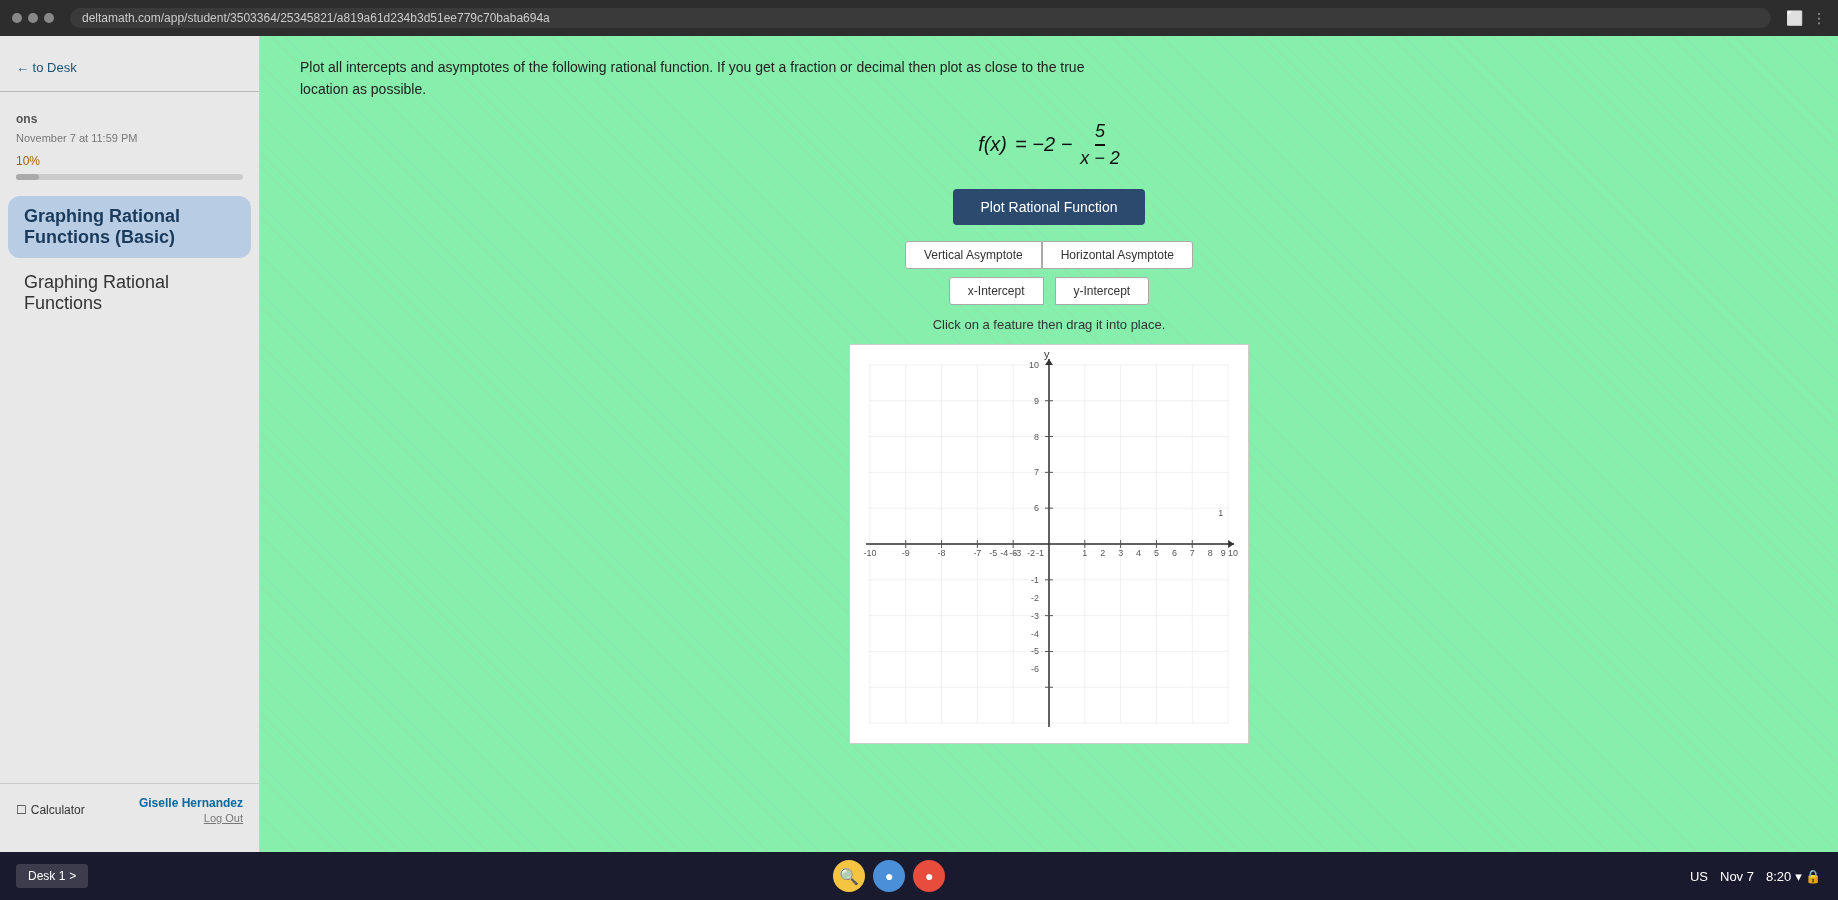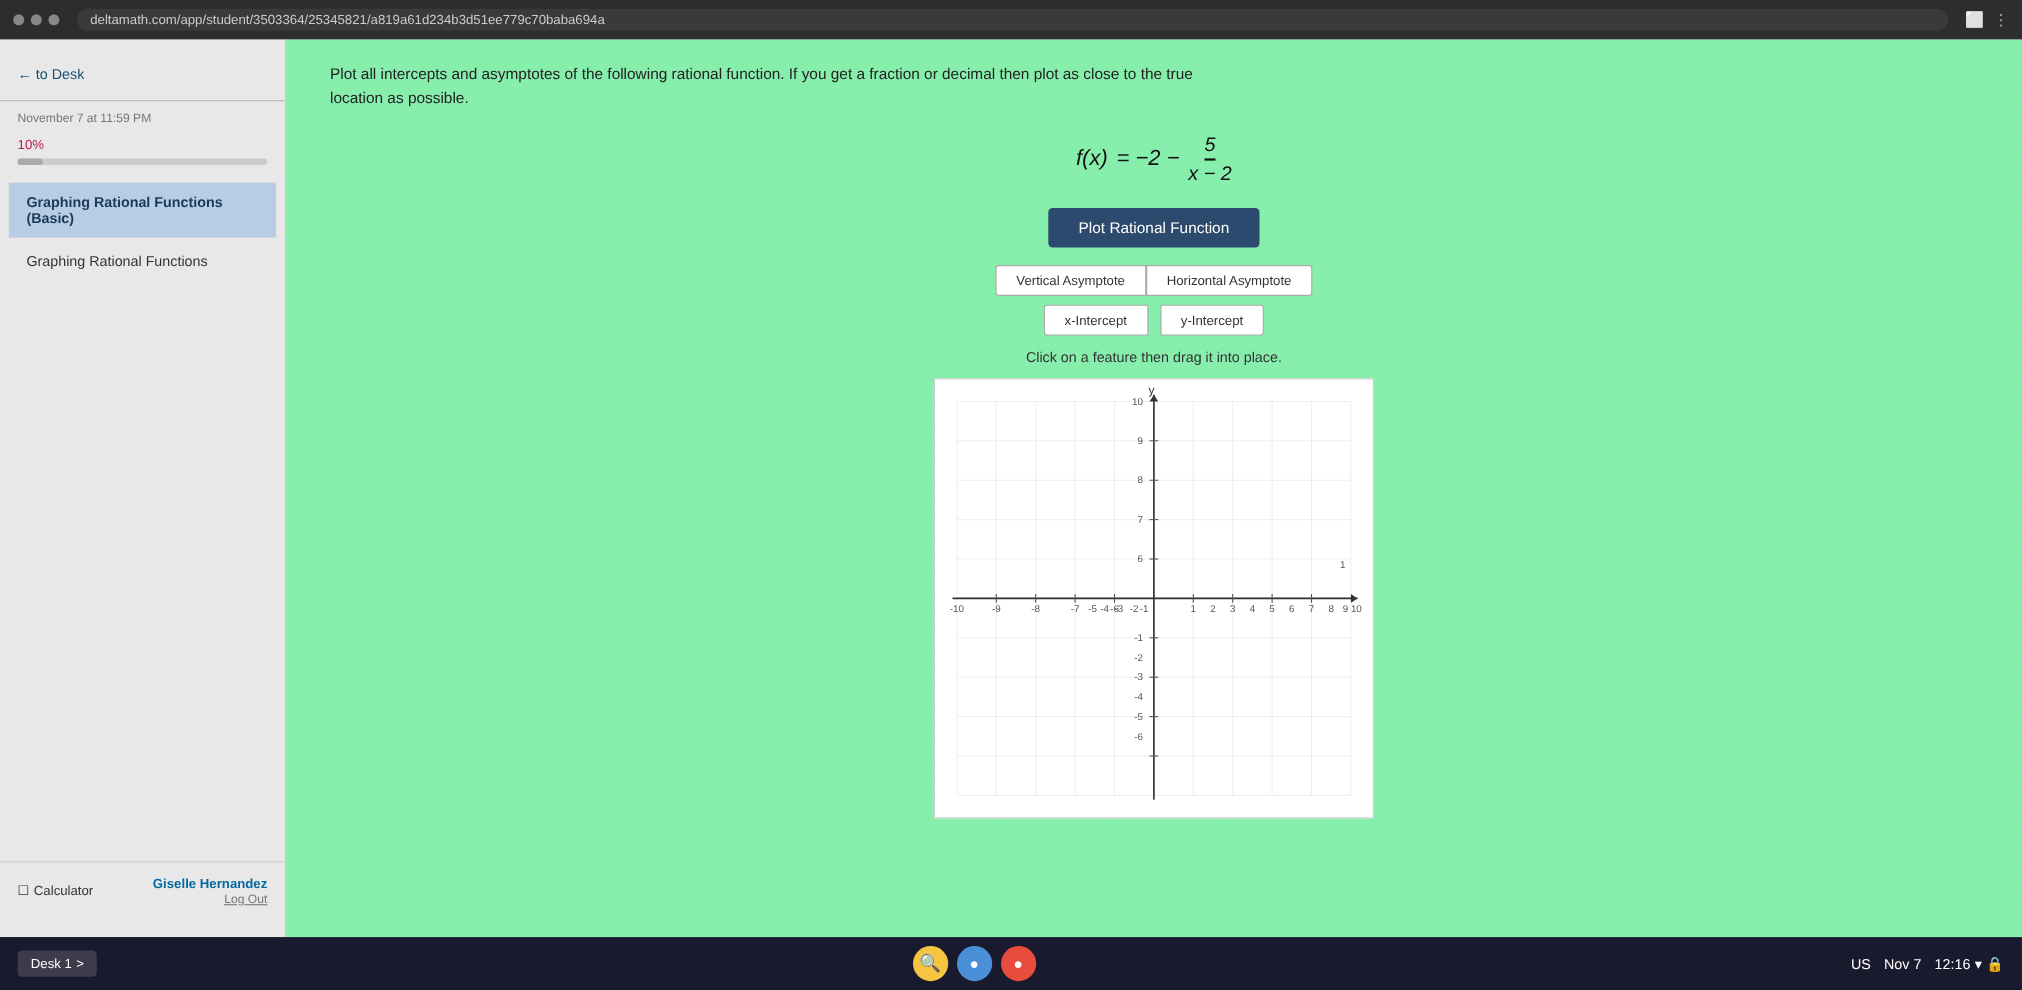--- a/index.html
+++ b/index.html
@@ -86,40 +86,40 @@
       font-weight: bold;
     }
     .sidebar-date {
       padding: 2px 16px;
       font-size: 11px;
       color: #777;
     }
     .sidebar-progress-label {
       padding: 8px 16px 4px;
       font-size: 12px;
-      color: #be185d;
+      color: #a16207;
     }
     .sidebar-progress-bar {
       margin: 2px 16px;
       height: 6px;
       background: #ccc;
       border-radius: 3px;
     }
     .sidebar-progress-fill {
       height: 100%;
       background: #aaa;
       border-radius: 3px;
     }
     .sidebar-spacer { flex: 1; }
     .sidebar-menu-item {
       padding: 10px 16px;
-      font-size: 13px;
+      font-size: 18px;
       color: #333;
       cursor: pointer;
-      border-radius: 0;
+      border-radius: 12px;
       margin: 2px 8px;
     }
     .sidebar-menu-item.active {
       background: #b8cce4;
       color: #1a3a5c;
       font-weight: bold;
     }
     .sidebar-bottom {
       padding: 12px 16px;
       border-top: 1px solid #ccc;
@@ -342,20 +342,21 @@
     <span>⬜</span>
     <span>⋮</span>
   </div>
 </div>
 
 <div class="app-container">
 
   <div class="sidebar">
     <div class="sidebar-nav-item">← to Desk</div>
     <div style="height:1px; background:#bbb; margin: 8px 0;"></div>
+    <div class="sidebar-section-label">ons</div>
     <div class="sidebar-date">November 7 at 11:59 PM</div>
     <div class="sidebar-progress-label">10%</div>
     <div class="sidebar-progress-bar">
       <div class="sidebar-progress-fill" style="width:10%"></div>
     </div>
     <div style="height: 12px;"></div>
     <div class="sidebar-menu-item active">Graphing Rational Functions (Basic)</div>
     <div class="sidebar-menu-item">Graphing Rational Functions</div>
     <div class="sidebar-spacer"></div>
     <div class="sidebar-bottom">
@@ -521,18 +522,18 @@
       <span style="font-size:14px; color:white;">●</span>
     </div>
     <div class="taskbar-circle red">
       <span style="font-size:14px; color:white;">●</span>
     </div>
   </div>
   <div class="taskbar-right">
     <span>US</span>
     <span>Nov 7</span>
     <span class="time">
-      <span>12:16</span>
+      <span>8:20</span>
       <span>▾</span>
       <span>🔒</span>
     </span>
   </div>
 </div>
 
 </body></html>

